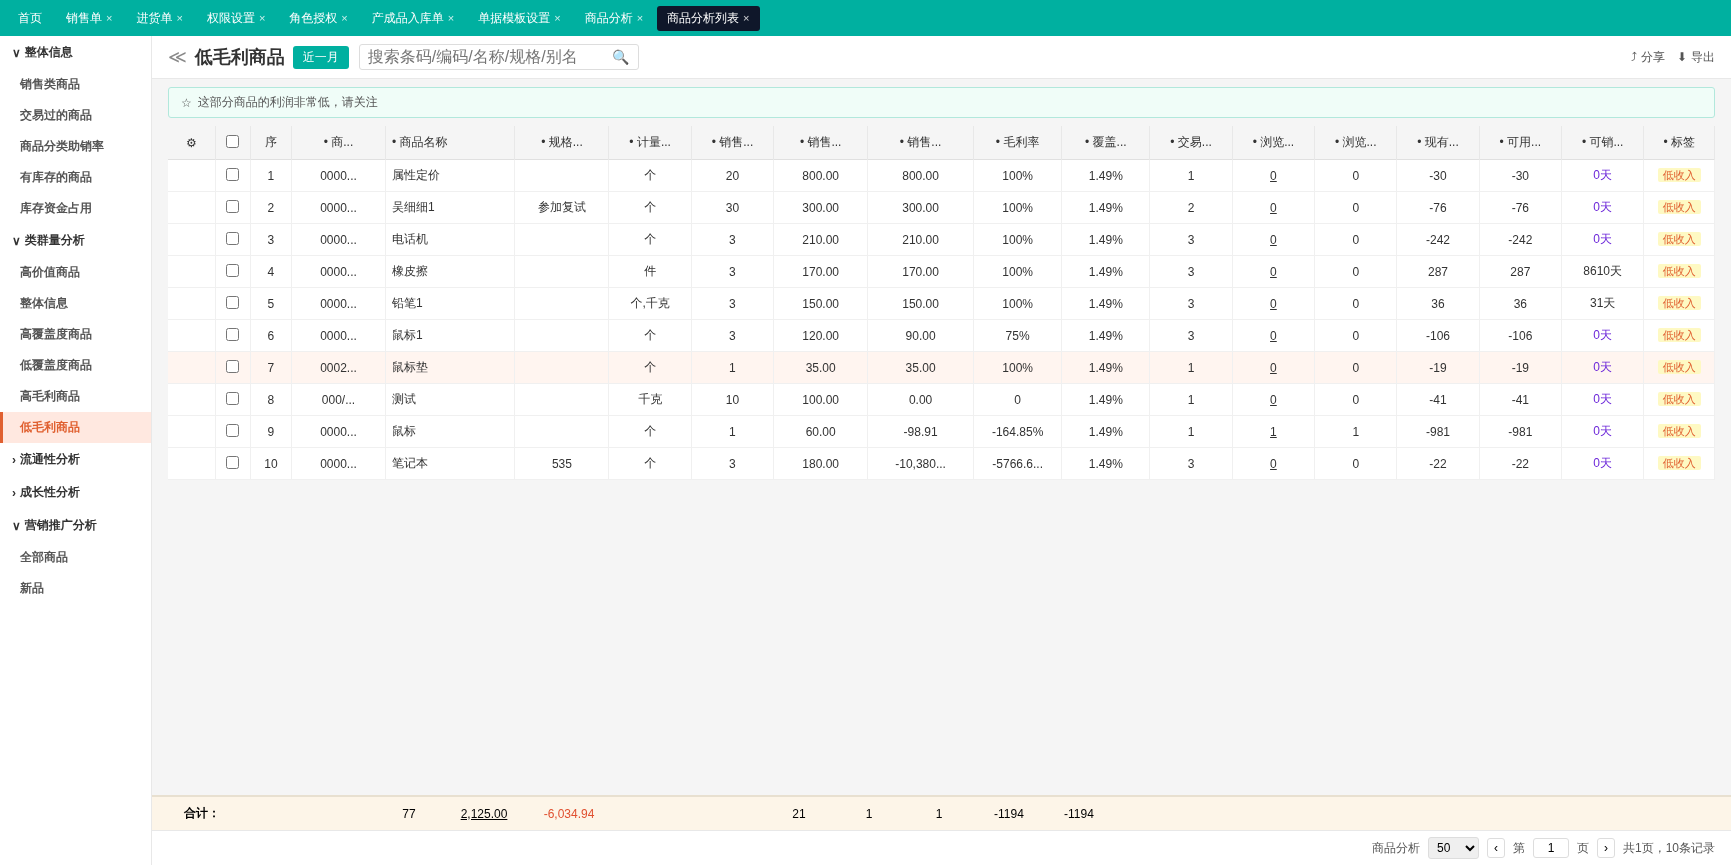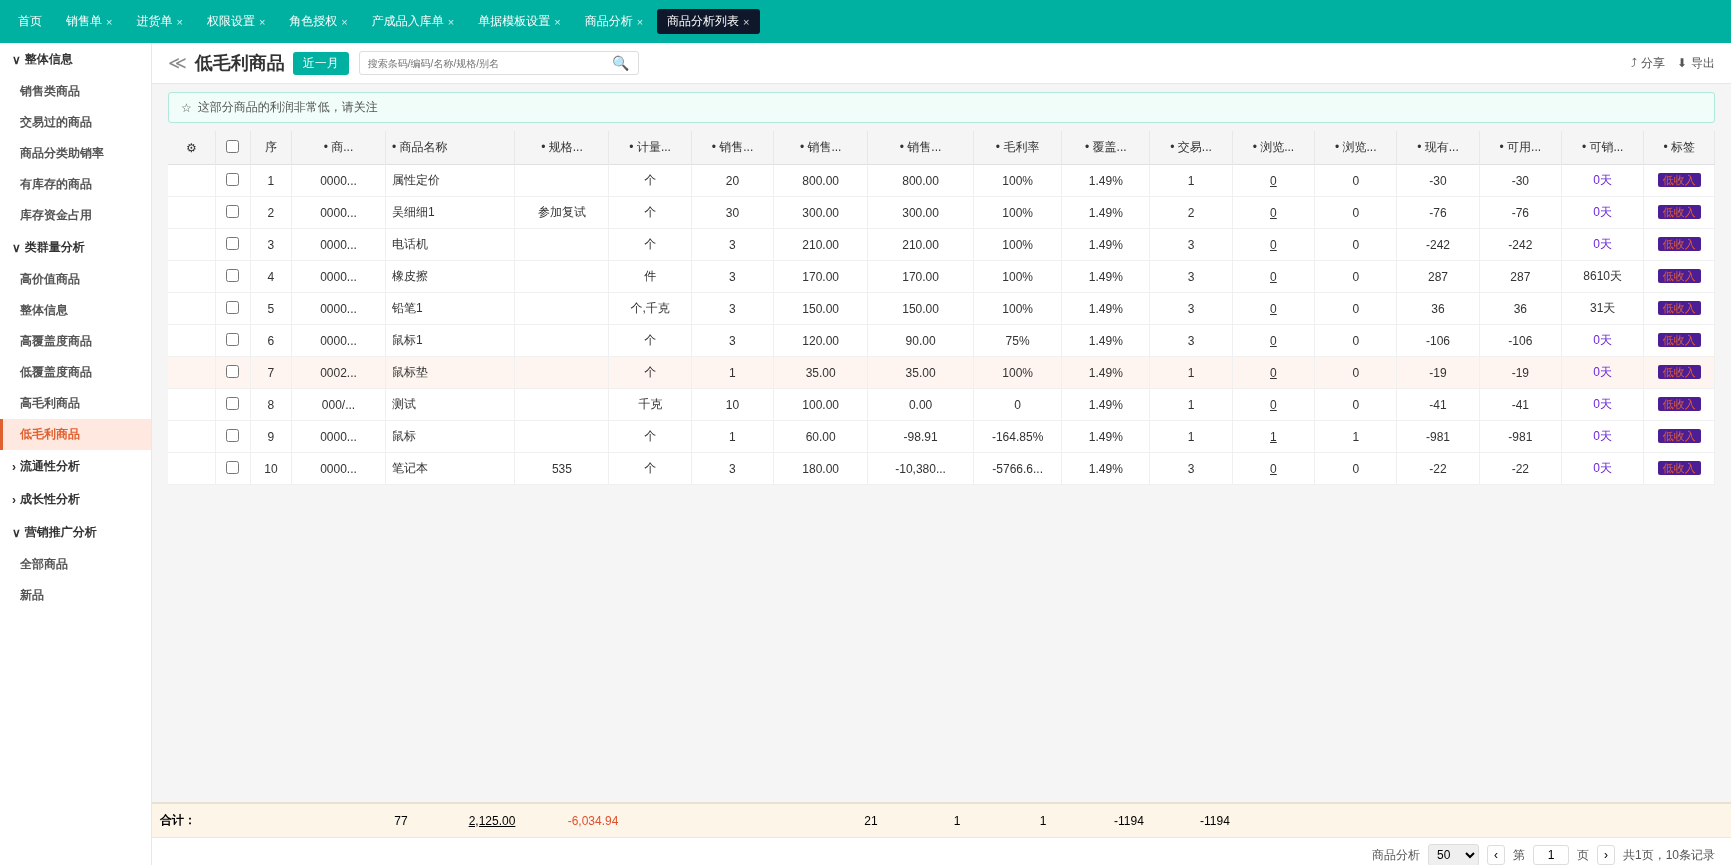--- a/index.html
+++ b/index.html
@@ -3,21 +3,21 @@
   <meta charset="utf-8">
   <style>
     * { box-sizing: border-box; margin: 0; padding: 0; font-family: 'Microsoft YaHei', Arial, sans-serif; font-size: 12px; }
     body { background: #f5f5f5; overflow: hidden; width: 1731px; height: 865px; }
 
     
     .top-nav {
       background: #00b0a0;
       display: flex;
       align-items: center;
-      height: 43px;
+      height: 36px;
       padding: 0 8px;
       gap: 4px;
     }
     .nav-item {
       color: #fff;
       padding: 4px 10px;
       cursor: pointer;
       white-space: nowrap;
       border-radius: 3px;
       display: flex; align-items: center; gap: 4px;
@@ -94,21 +94,21 @@
     .search-box {
       display: flex;
       align-items: center;
       border: 1px solid #ddd;
       border-radius: 3px;
       padding: 3px 8px;
       gap: 6px;
       width: 280px;
     }
     .search-box input {
-      border: none; outline: none; flex: 1; color: #999; font-size: 10px;
+      border: none; outline: none; flex: 1; color: #999; font-size: 16px;
     }
     .search-icon { color: #00b0a0; font-size: 14px; cursor: pointer; }
     .header-actions {
       margin-left: auto;
       display: flex; gap: 12px;
     }
     .action-btn {
       display: flex; align-items: center; gap: 4px; cursor: pointer; color: #555;
     }
 
@@ -154,36 +154,36 @@
     tbody tr.highlighted { background: #fff5f0; }
     tbody td {
       padding: 7px 6px;
       text-align: center;
       color: #333;
       border-right: 1px solid #f0f0f0;
       white-space: nowrap;
     }
     .red-text { color: #6d28d9; }
     .tag-low-income {
-      background: #4c1d95;
+      background: #fef9c3;
       color: #e06030;
       border-radius: 2px;
       padding: 1px 5px;
       font-size: 11px;
     }
     .underline-link { text-decoration: underline; color: #333; cursor: pointer; }
 
     
     .table-footer {
       background: #fdf5e8;
       border-top: 2px solid #e8e0d0;
-      padding: 8px 8px;
+      padding: 8px 32px;
       display: flex;
       align-items: center;
-      gap: 16px;
+      gap: 0;
     }
 
     
     .pagination-bar {
       display: flex;
       align-items: center;
       justify-content: flex-end;
       padding: 6px 16px;
       background: #fff;
       border-top: 1px solid #e8e8e8;

